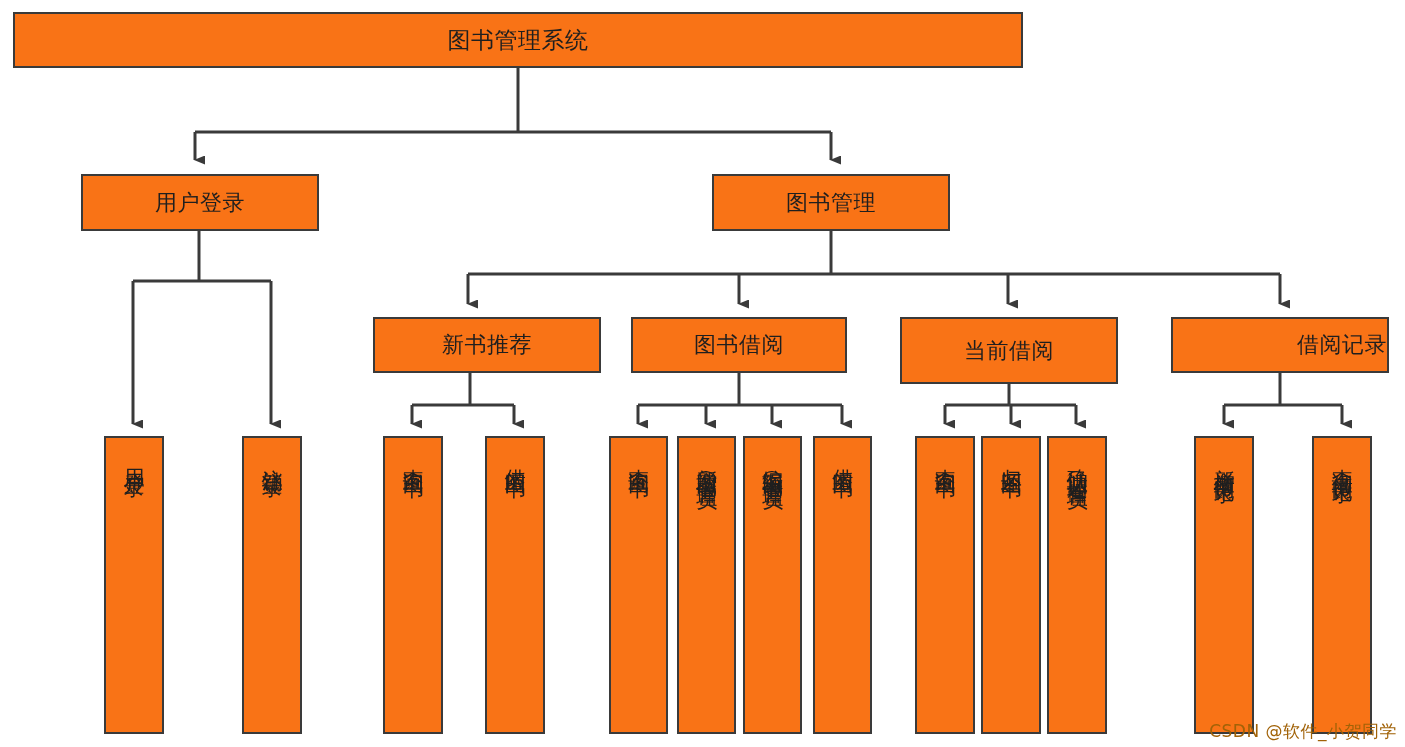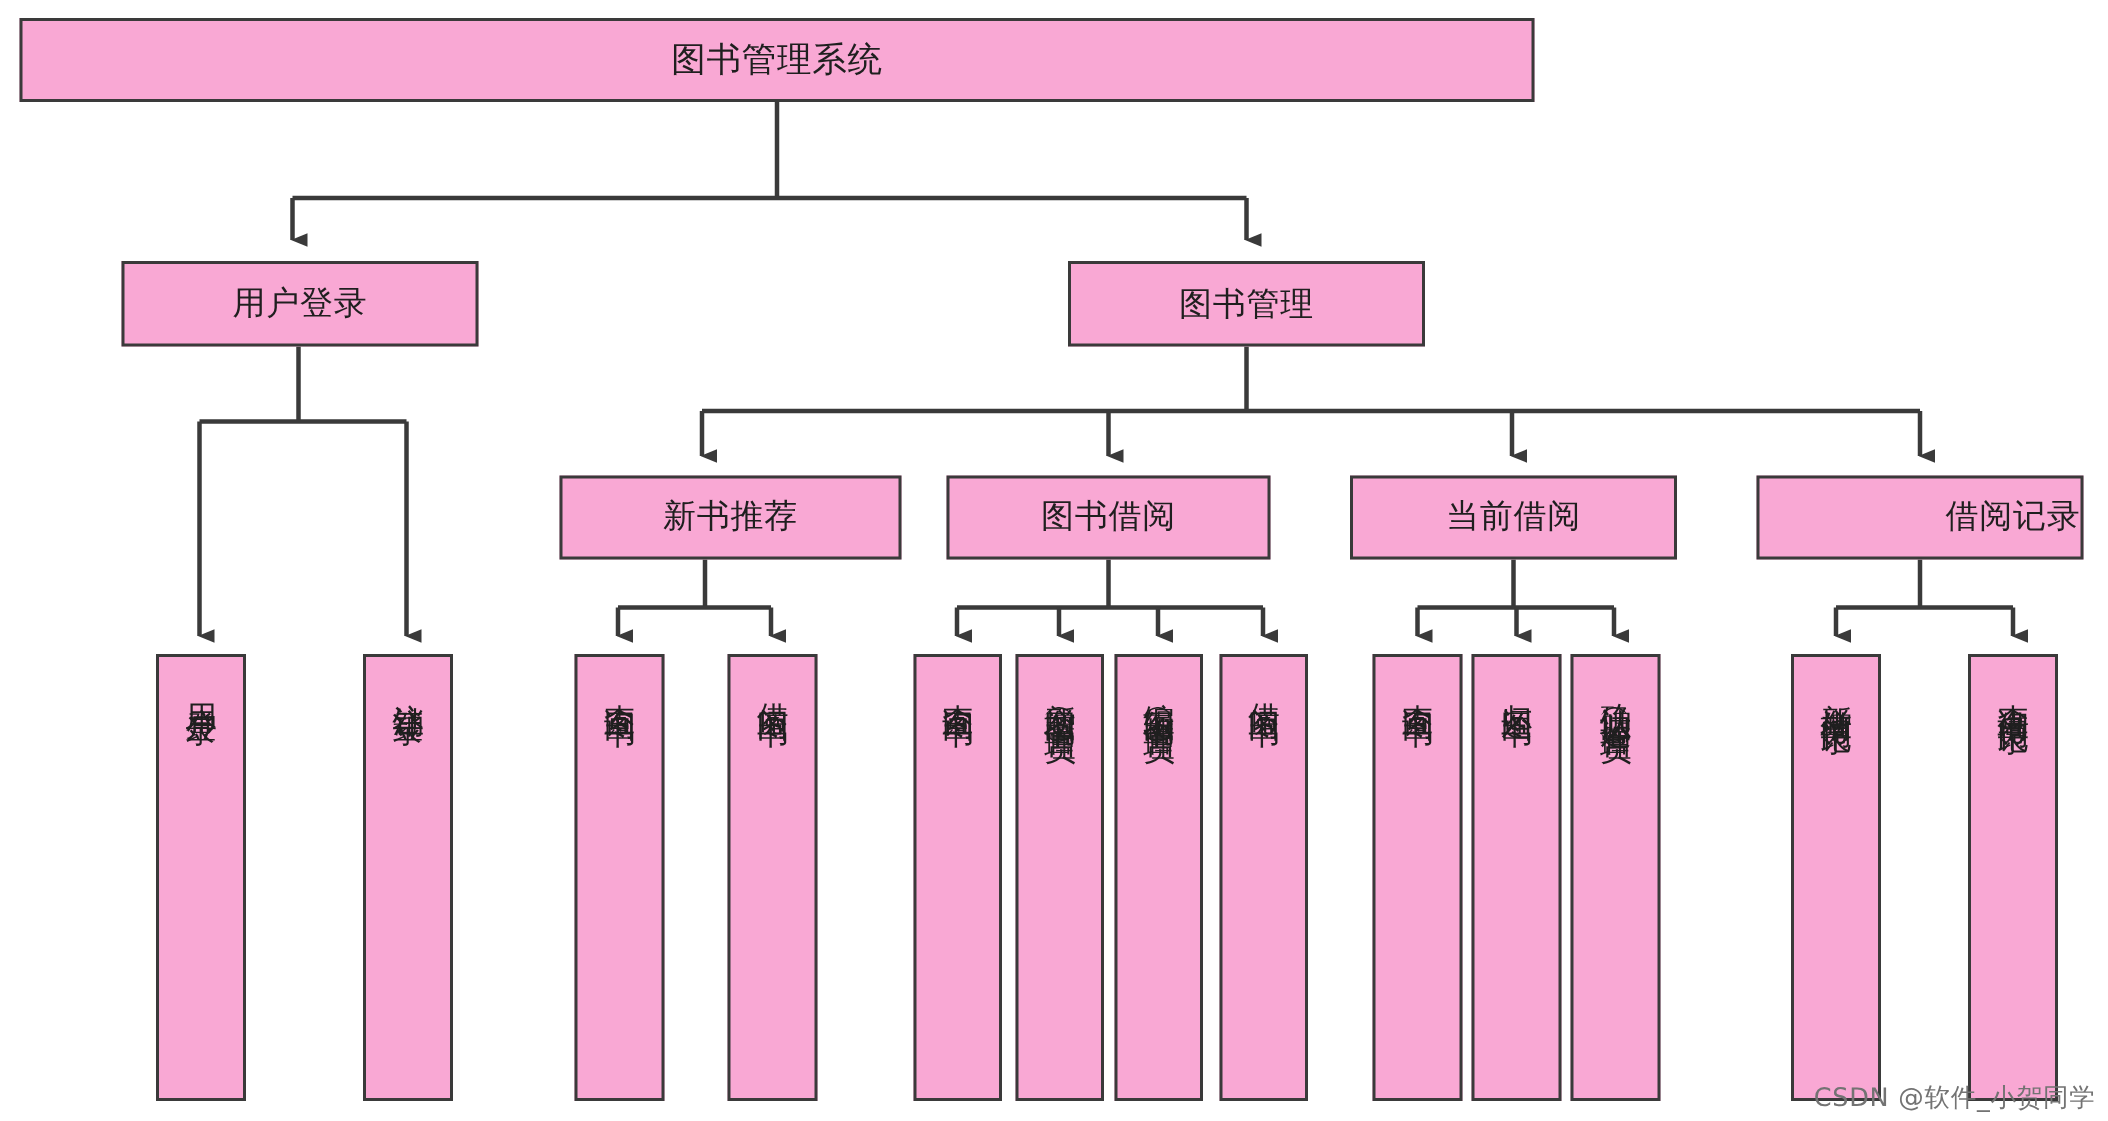--- a/index.html
+++ b/index.html
@@ -19,21 +19,21 @@
     position: absolute;
     left: 0;
     top: 0;
     width: 1405px;
     height: 747px;
     pointer-events: none;
   }
   .node {
     position: absolute;
     box-sizing: border-box;
-    background: #f9a8d4;
+    background: #f97316;
     border: 2.5px solid #3a3a3a;
     display: flex;
     align-items: center;
     justify-content: center;
     text-align: center;
   }
   .node .nlabel {
     color: #1f1f1f;
     line-height: 1.25;
     letter-spacing: 0.5px;
@@ -54,21 +54,21 @@
     text-orientation: upright;
     font-size: 21px;
     letter-spacing: 3px;
     white-space: nowrap;
   }
   #watermark {
     position: absolute;
     right: 8px;
     bottom: 4px;
     font-size: 17px;
-    color: #737373;
+    color: #a16207;
     letter-spacing: 0.5px;
     white-space: nowrap;
     user-select: none;
   }
 </style>
 </head>
 <body>
 
 <div id="canvas">
 
@@ -135,21 +135,21 @@
   </div>
 
   <div class="node horiz" style="left:373px; top:317px; width:228px; height:56px;">
     <span class="nlabel">新书推荐</span>
   </div>
 
   <div class="node horiz" style="left:631px; top:317px; width:216px; height:56px;">
     <span class="nlabel">图书借阅</span>
   </div>
 
-  <div class="node horiz" style="left:900px; top:317px; width:218px; height:56px;">
+  <div class="node horiz" style="left:900px; top:317px; width:218px; height:67px;">
     <span class="nlabel">当前借阅</span>
   </div>
 
   <div class="node horiz" style="left:1171px; top:317px; width:218px; height:56px;justify-content:flex-end;">
     <span class="nlabel">借阅记录</span>
   </div>
 
   <div class="node vert" style="left:104px; top:436px; width:60px; height:298px;">
     <span class="nlabel">用户登录</span>
   </div>

